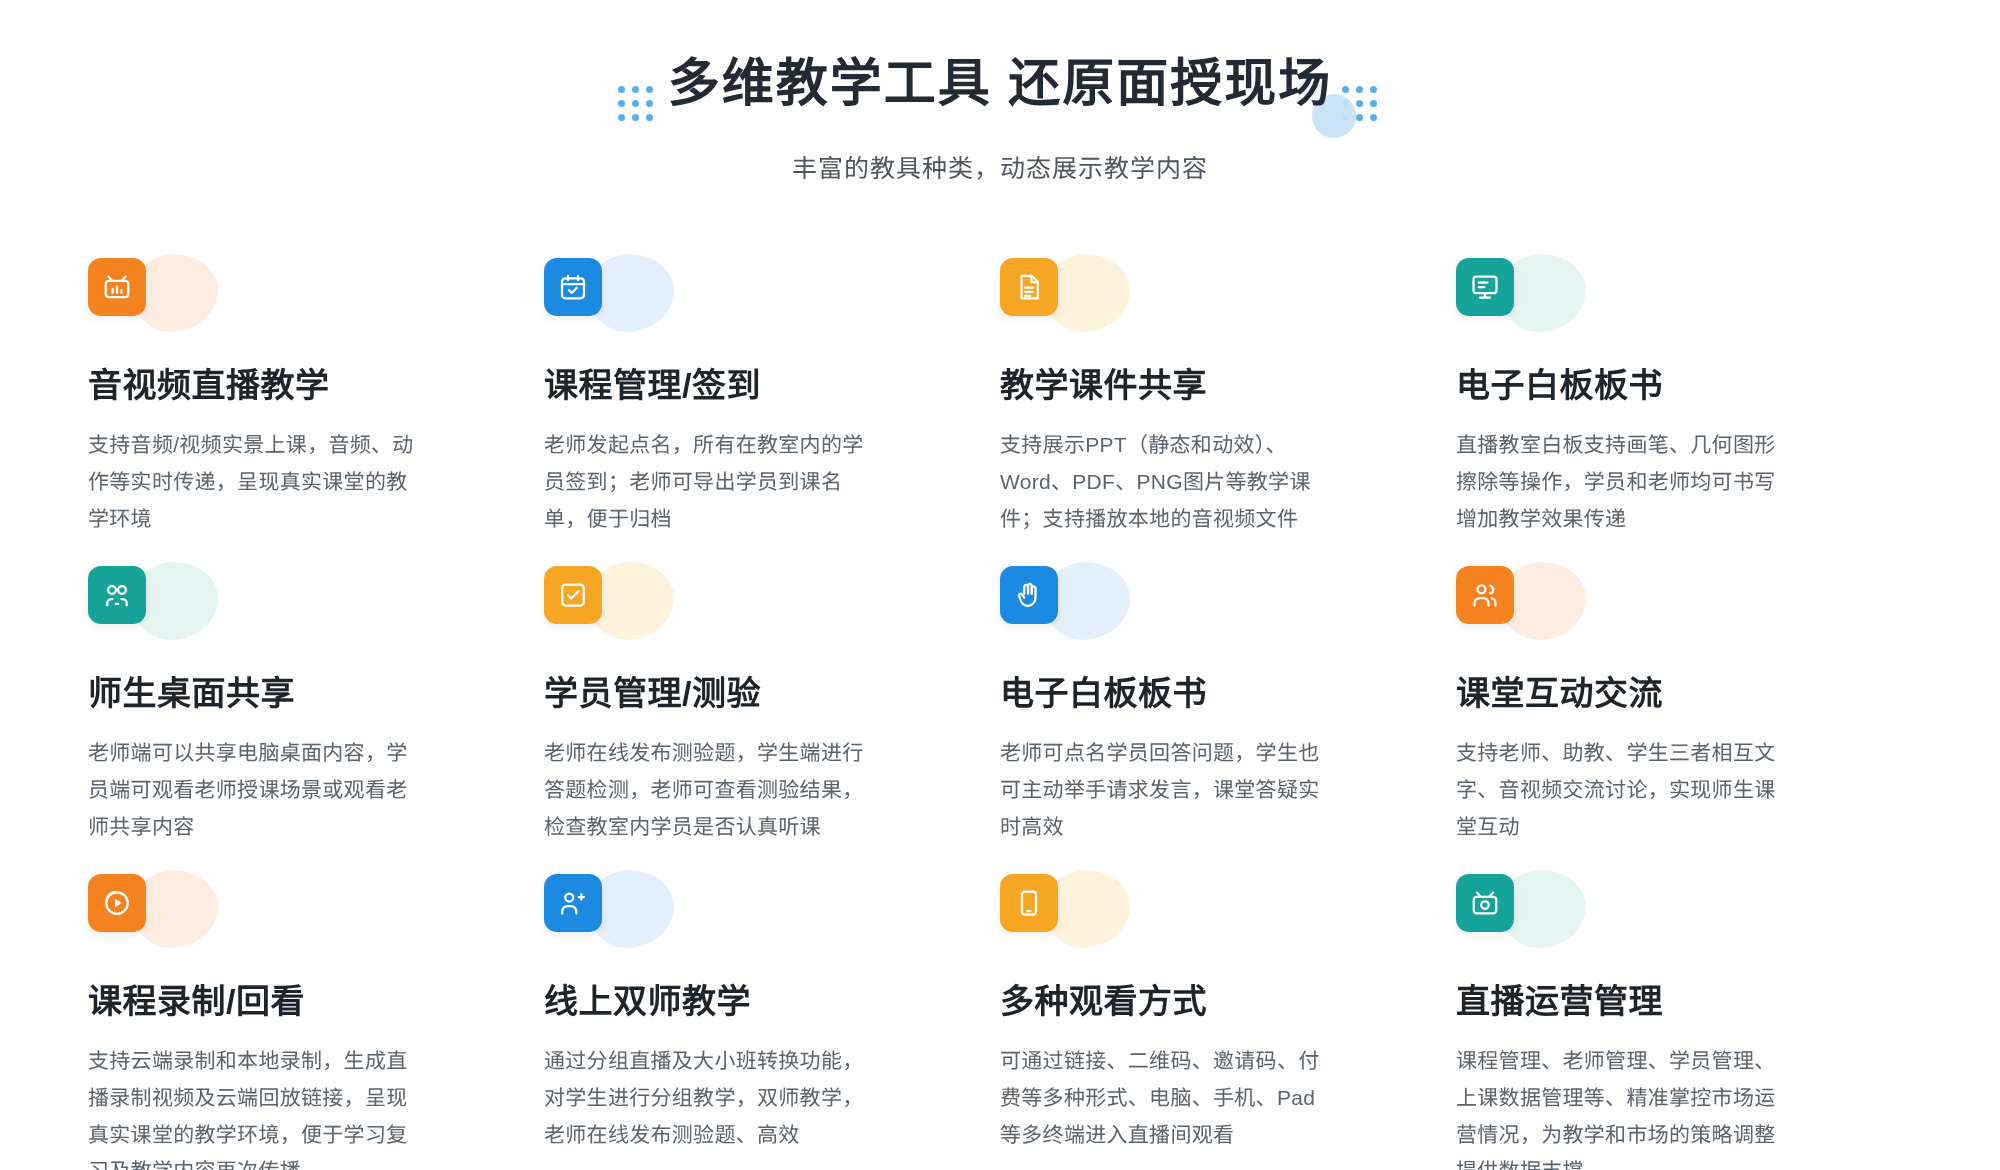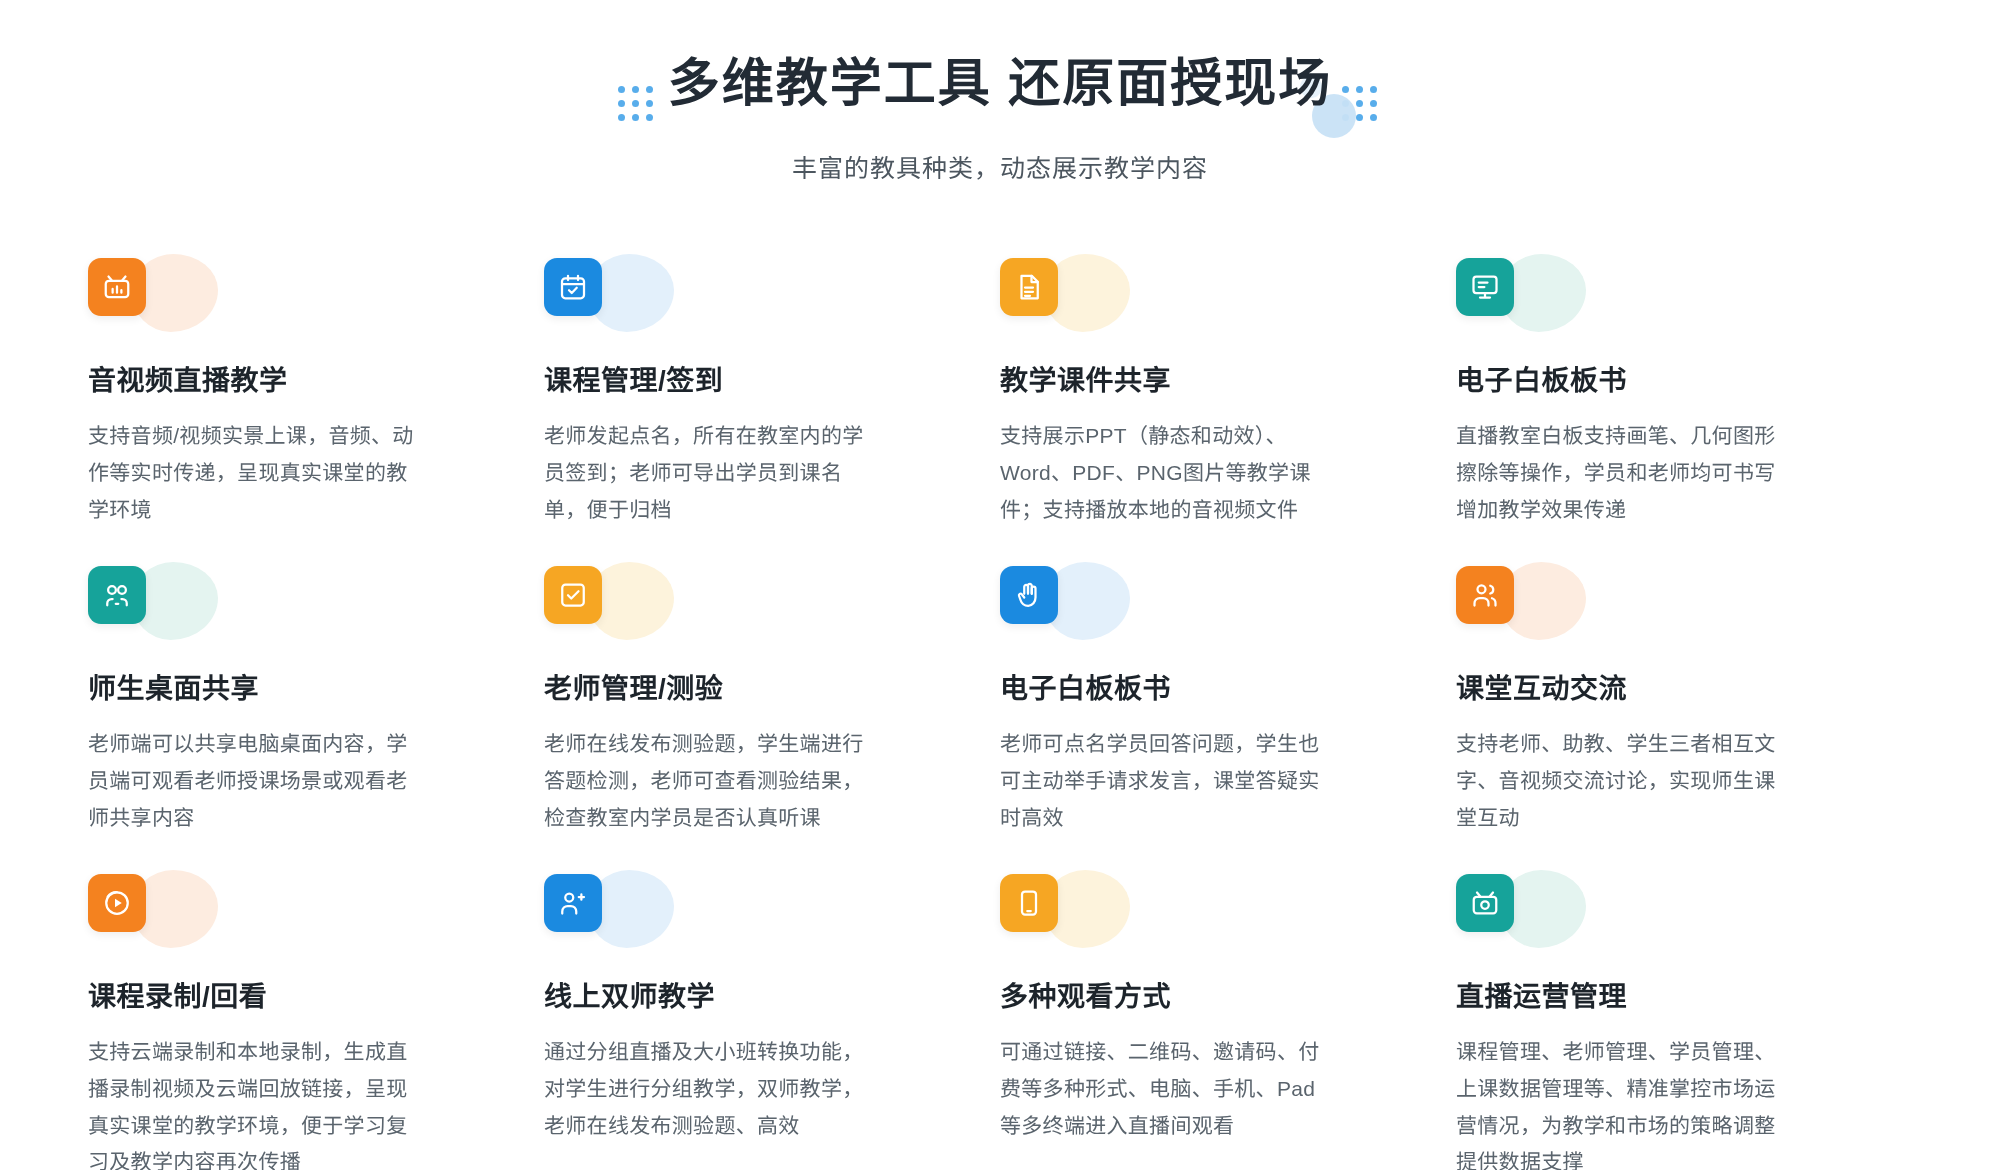--- a/index.html
+++ b/index.html
@@ -116,21 +116,21 @@
     border-radius: 13px;
     display: flex;
     align-items: center;
     justify-content: center;
     box-shadow: 0 3px 8px rgba(0,0,0,.07);
   }
   .icon svg { display: block; }
 
   .card-title {
     margin-top: 16px;
-    font-size: 28px;
+    font-size: 34px;
     font-weight: bold;
     color: #1d242b;
     letter-spacing: .5px;
     white-space: nowrap;
   }
   .card-desc {
     margin-top: 20px;
     font-size: 21px;
     line-height: 1.75;
     color: #5a646d;
@@ -250,21 +250,21 @@
       <div class="cell">
         <div class="icon-wrap">
           <div class="blob a" style="background: rgb(253, 243, 220);"></div>
           <div class="icon" style="background: rgb(246, 166, 35);">
             <svg width="30" height="30" viewBox="0 0 24 24" fill="none" stroke="#fff" stroke-width="1.8" stroke-linecap="round" stroke-linejoin="round">
               <rect x="3.4" y="3.6" width="17.2" height="16.8" rx="2.6"></rect>
               <path d="M8 12.2l2.6 2.6L16.4 9"></path>
             </svg>
           </div>
         </div>
-        <div class="card-title">老师管理/测验</div>
+        <div class="card-title">学员管理/测验</div>
         <div class="card-desc">老师在线发布测验题，学生端进行答题检测，老师可查看测验结果，检查教室内学员是否认真听课</div>
       </div>
       <div class="cell">
         <div class="icon-wrap">
           <div class="blob a" style="background: rgb(227, 240, 251);"></div>
           <div class="icon" style="background: rgb(27, 138, 224);">
             <svg width="30" height="30" viewBox="0 0 24 24" fill="none" stroke="#fff" stroke-width="1.8" stroke-linecap="round" stroke-linejoin="round">
               <path d="M8.2 11V5.4a1.5 1.5 0 0 1 3 0V11"></path>
               <path d="M11.2 10.4V4.6a1.5 1.5 0 0 1 3 0V11"></path>
               <path d="M14.2 11V6.8a1.5 1.5 0 0 1 3 0V14c0 3.6-2.4 6.6-5.8 6.6-3 0-5.4-2-6.2-4.6L4 12.6c-.4-1.2 1.2-2.3 2.1-1.3L8.2 14"></path>

